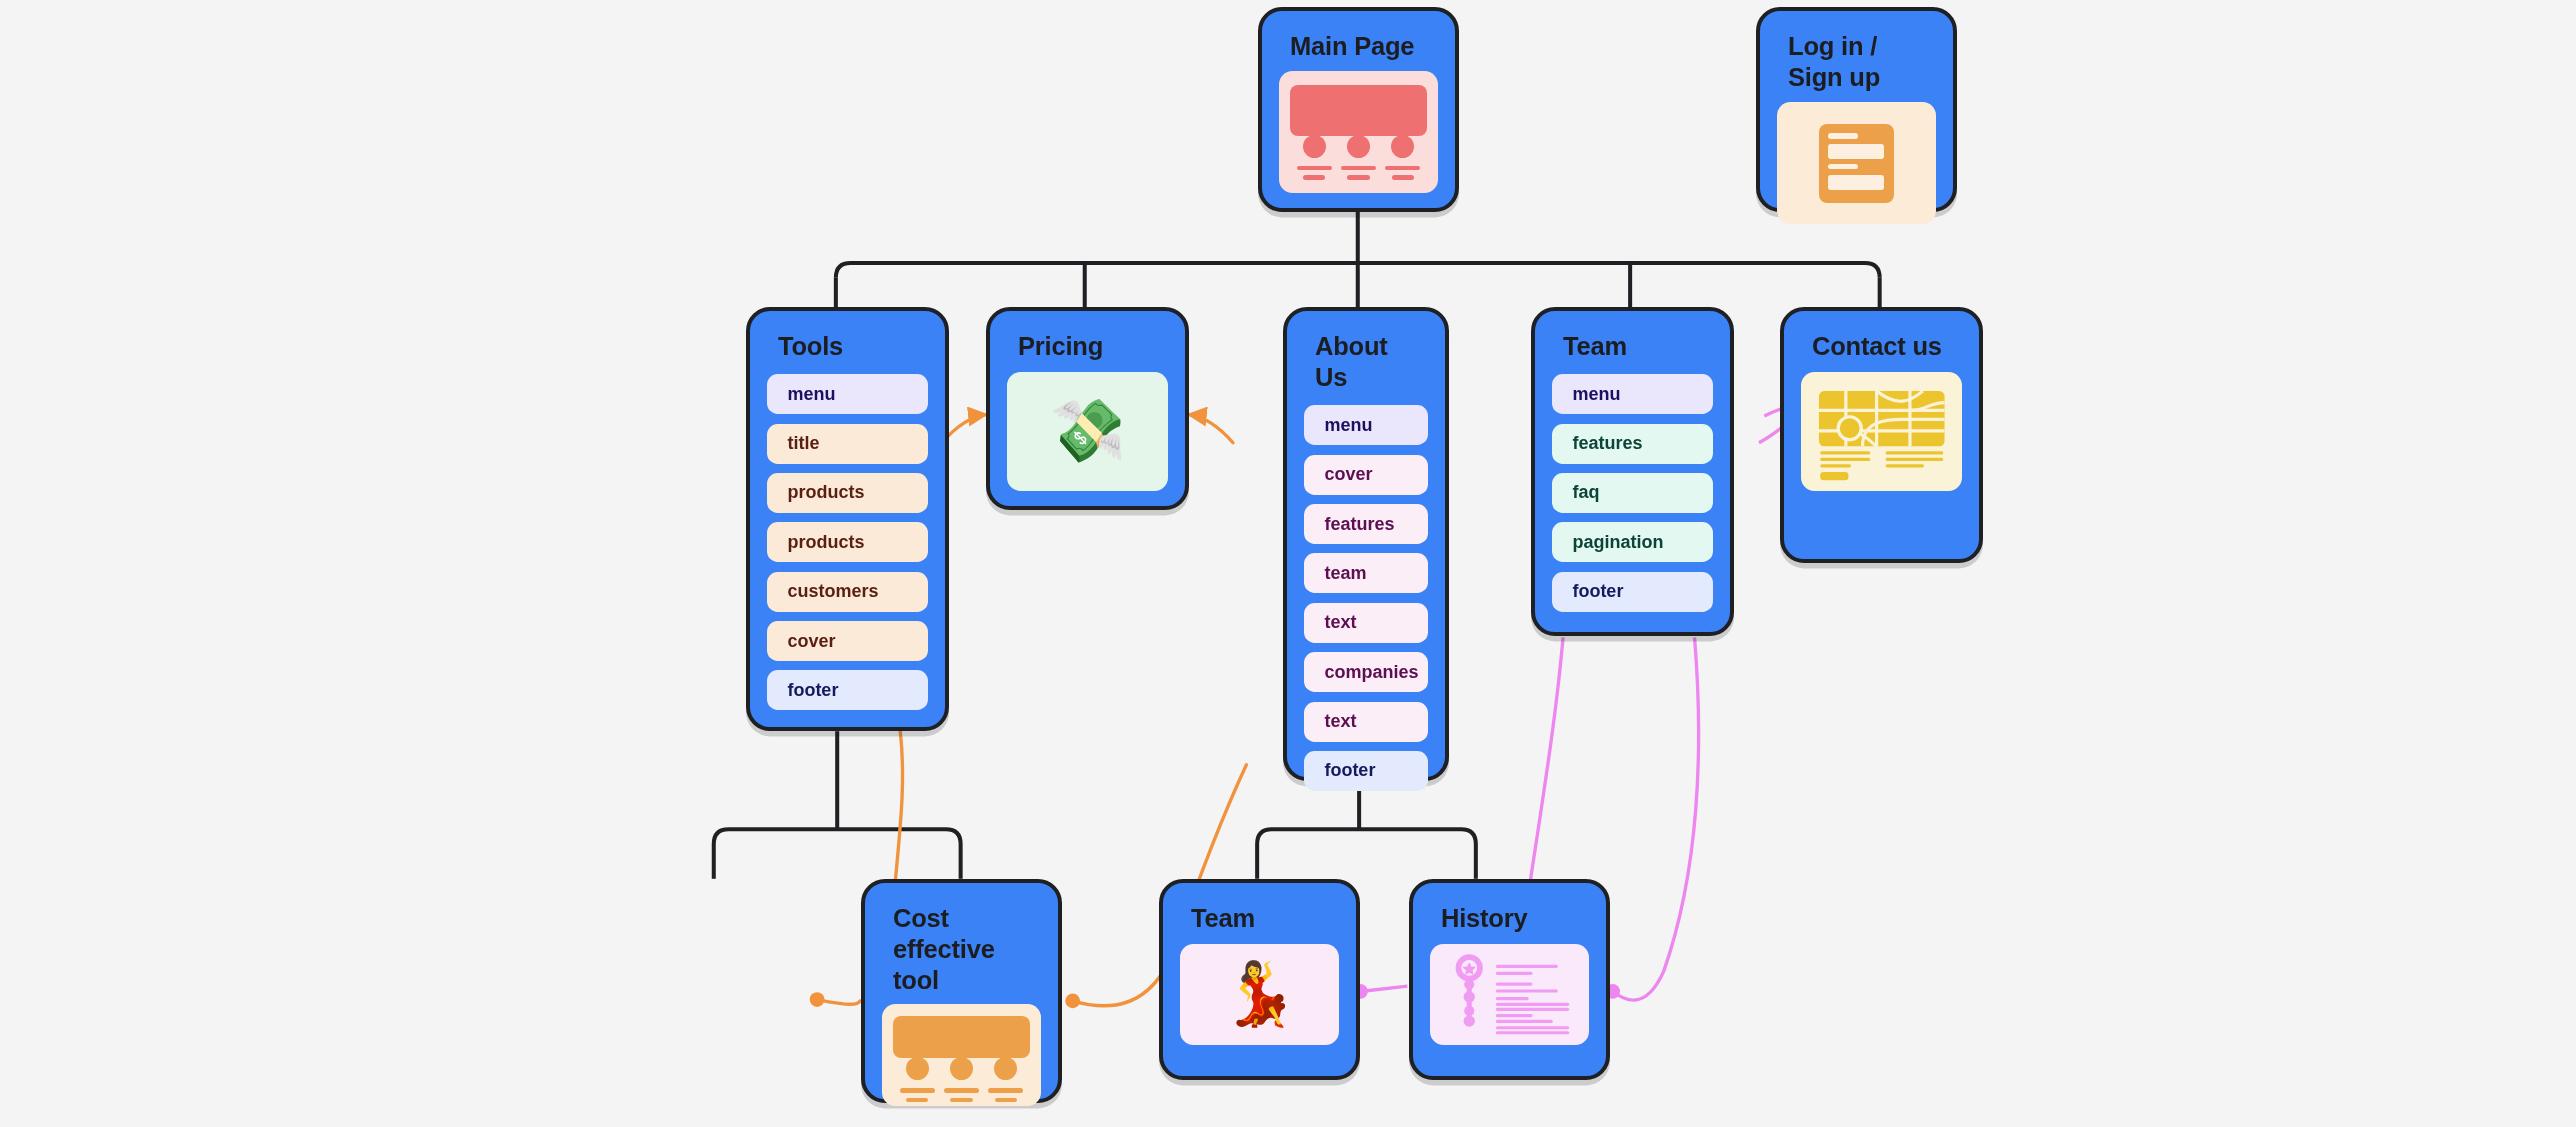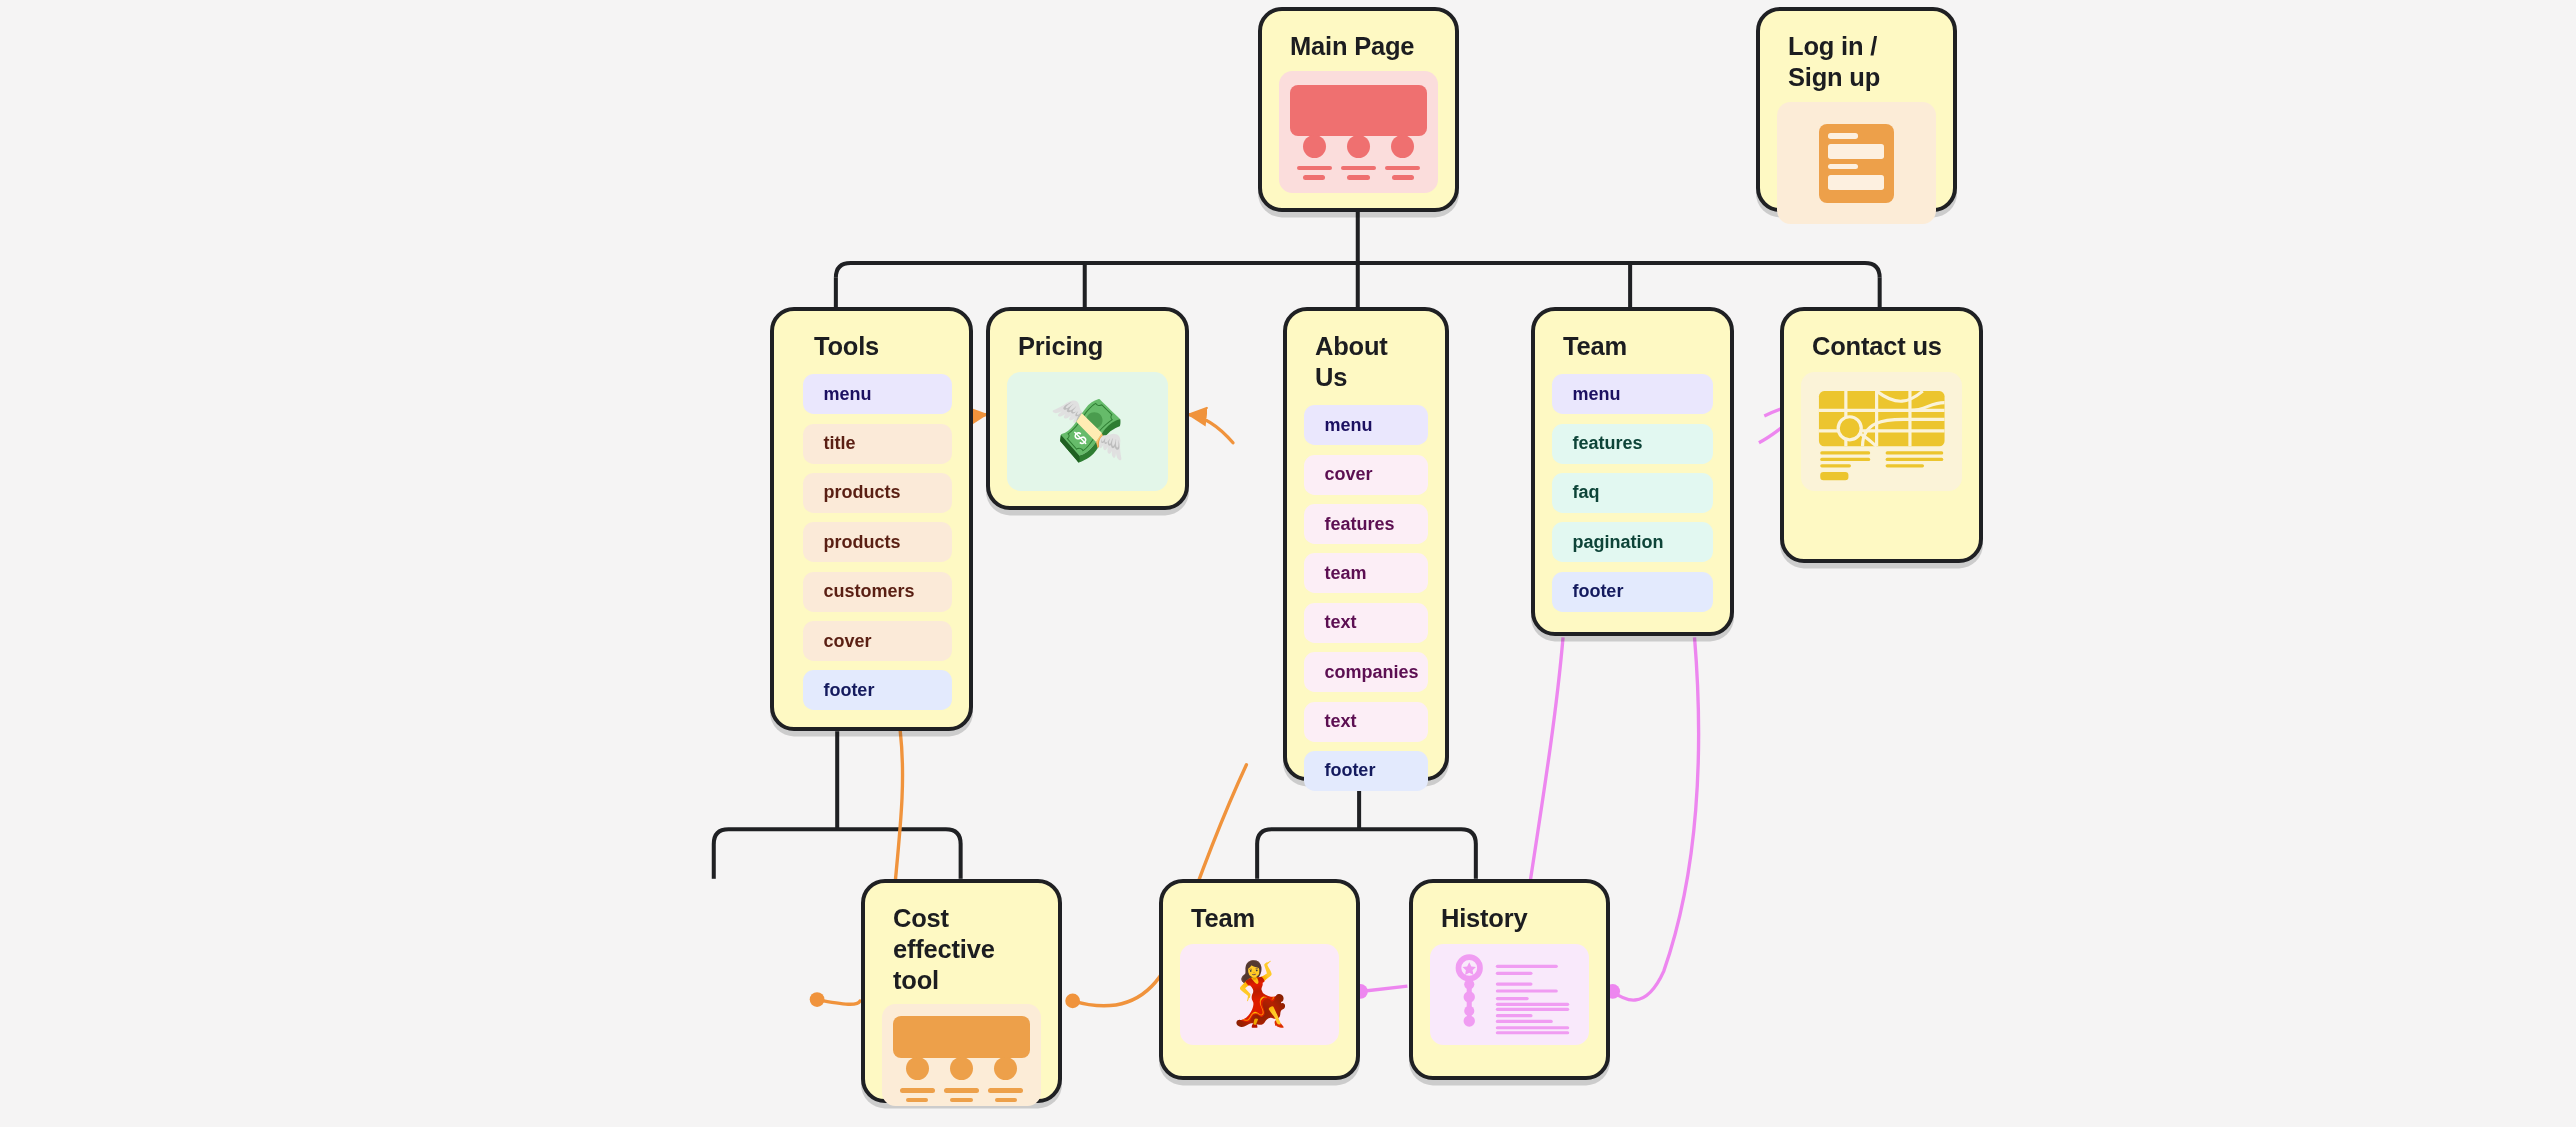--- a/index.html
+++ b/index.html
@@ -24,21 +24,21 @@
     position: absolute;
     left: 0; top: 0;
     width: 2576px;
     height: 1127px;
     pointer-events: none;
   }
 
   
   .card {
     position: absolute;
-    background: #fef9c3;
+    background: #3b82f6;
     border: 4px solid #1f2023;
     border-radius: 24px;
     box-sizing: border-box;
     box-shadow: 0 5.4px 0 rgba(20,20,22,0.18);
   }
   .card-title {
     font-size: 25.5px;
     font-weight: bold;
     color: #1c1d20;
     letter-spacing: -0.2px;
@@ -237,21 +237,21 @@
       <div class="formicon">
         <i style="left:9.4px; top:9.4px; width:29.5px; height:5.4px;"></i>
         <i style="left:9.4px; top:20px; width:56px; height:14.8px;"></i>
         <i style="left:9.4px; top:40px; width:29.5px; height:5.4px;"></i>
         <i style="left:9.4px; top:51px; width:56px; height:14.8px;"></i>
         <i style="left:9.4px; top:70px; width:25.5px; height:0px;"></i>
       </div>
     </div>
   </div>
 
-  <div class="card" style="left:770px; top:307px; width:203px; height:424px;padding-left:12px;">
+  <div class="card" style="left:746px; top:307px; width:203px; height:424px;">
     <div class="card-title">Tools</div>
     <div class="rows">
       <div class="row menu">menu</div>
       <div class="row peach">title</div>
       <div class="row peach">products</div>
       <div class="row peach">products</div>
       <div class="row peach">customers</div>
       <div class="row peach">cover</div>
       <div class="row footer">footer</div>
     </div>

